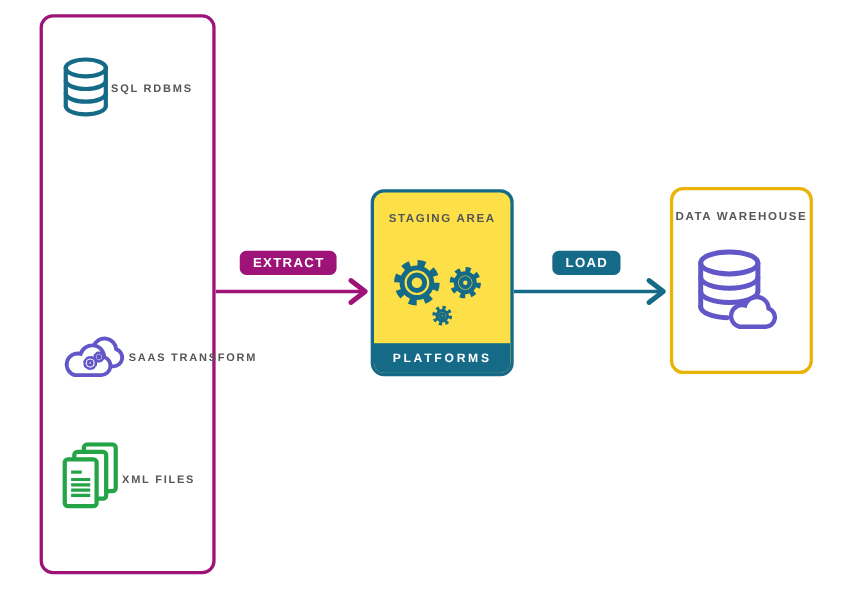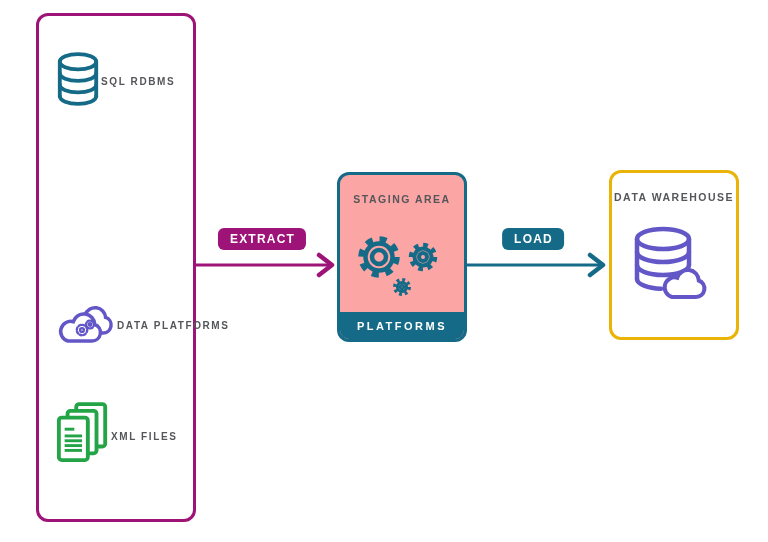--- a/index.html
+++ b/index.html
@@ -7,21 +7,21 @@
               font-family:"Liberation Sans", sans-serif; }
   .stage { position:relative; width:768px; height:542px; background:#ffffff; }
 
   
   .sources-box {
     position:absolute; left:36px; top:13px; width:160px; height:509px;
     border:3px solid #9E1377; border-radius:12px; background:#ffffff;
   }
   .staging-box {
     position:absolute; left:337px; top:172px; width:130px; height:170px;
-    border:3px solid #156B87; border-radius:12px; background:#fca5a5; overflow:hidden;
+    border:3px solid #156B87; border-radius:12px; background:#fde047; overflow:hidden;
   }
   .warehouse-box {
     position:absolute; left:609px; top:170px; width:130px; height:170px;
     border:3px solid #eab308; border-radius:12px; background:#ffffff;
   }
 
   
   .node-label {
     color:#55565A; font-size:10px; font-weight:bold; letter-spacing:1.6px;
     text-align:center; white-space:nowrap;
@@ -94,21 +94,21 @@
           <path d="M26,36 h22 a8,8 0 0 0 2.6-15.6 a10.5,10.5 0 0 0-20.4-2.6 A8,8 0 0 0 26,36 Z"></path>
           <path d="M13,44 h24 a8.5,8.5 0 0 0 2.8-16.5 a11,11 0 0 0-21.5-2.8 A8.5,8.5 0 0 0 13,44 Z" fill="#ffffff"></path>
           <g stroke-width="2.4">
             <circle cx="27" cy="33" r="5.2" stroke-dasharray="2.1 2"></circle>
             <circle cx="27" cy="33" r="1.9"></circle>
             <circle cx="35" cy="27.5" r="3.9" stroke-dasharray="1.6 1.5"></circle>
             <circle cx="35" cy="27.5" r="1.2"></circle>
           </g>
         </svg>
       </div>
-      <div class="node-label">DATA PLATFORMS</div>
+      <div class="node-label">SAAS TRANSFORM</div>
     </div>
 
     <div class="src-item src-item-4">
       <div class="src-icon-wrap" style="height:70px;">
         <svg width="56" height="64" viewBox="0 0 58 66" fill="none" stroke="#23A446" stroke-width="4" stroke-linejoin="round">
           <rect x="22" y="2" width="30" height="44" rx="3" fill="#ffffff"></rect>
           <rect x="13" y="9" width="30" height="44" rx="3" fill="#ffffff"></rect>
           <rect x="4" y="16" width="30" height="44" rx="3" fill="#ffffff"></rect>
           <g stroke-width="3" stroke-linecap="butt">
             <path d="M10,28 H20"></path>

